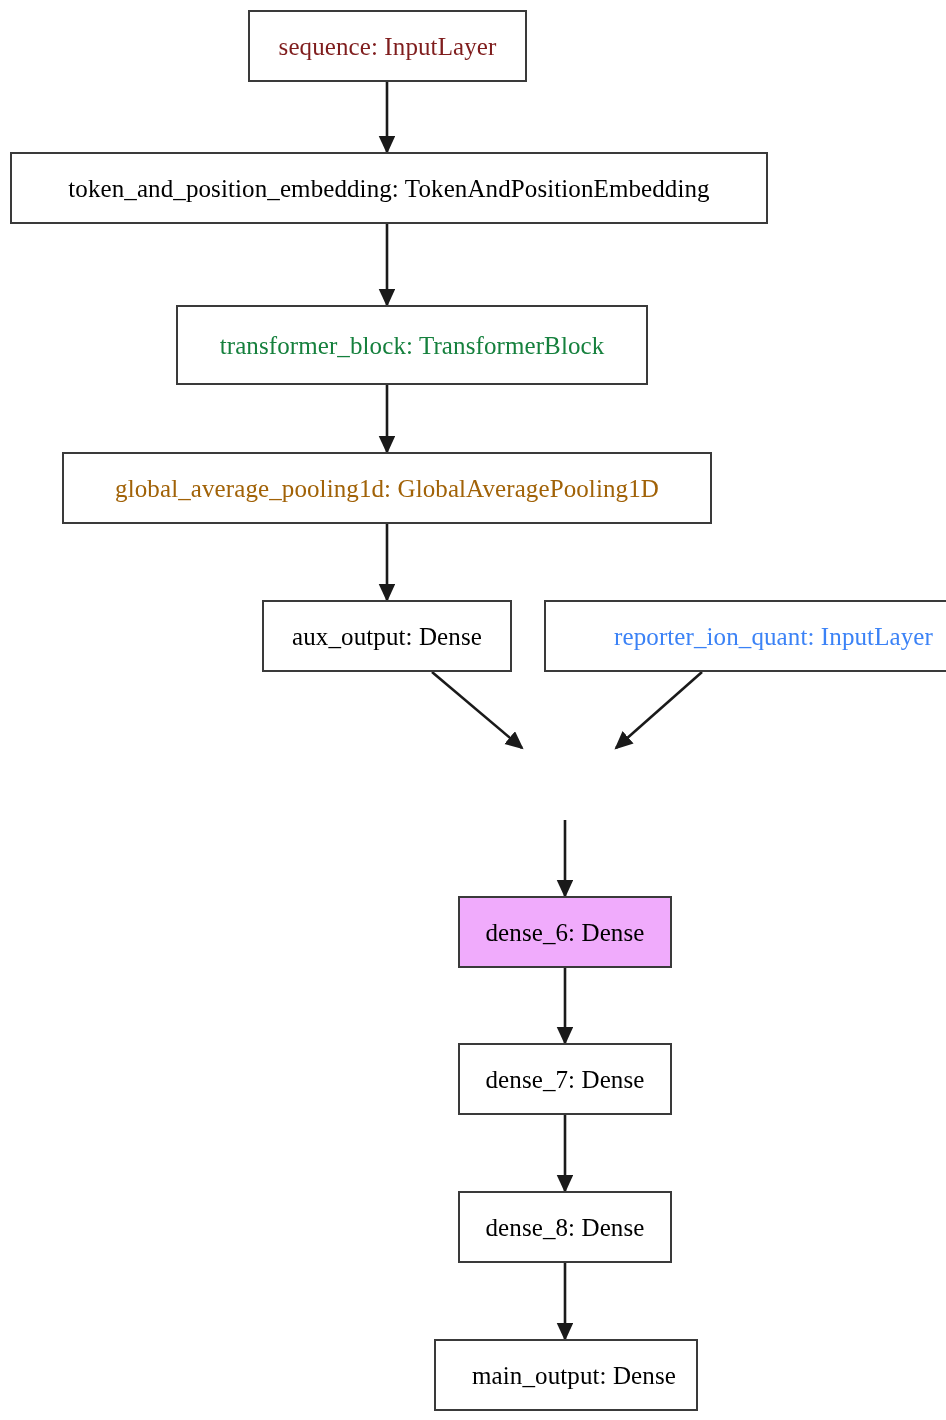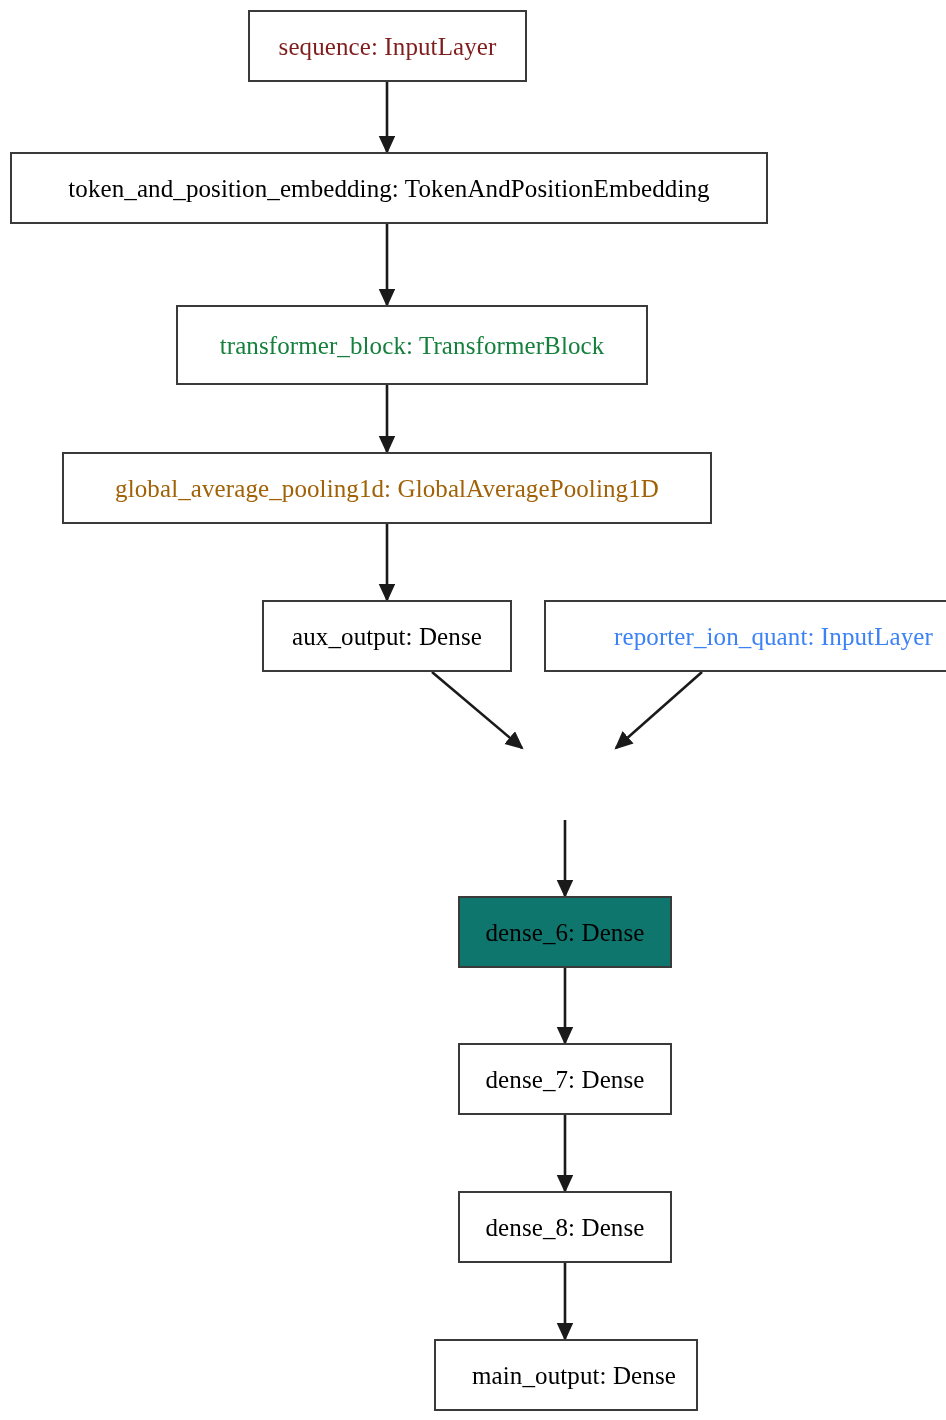--- a/index.html
+++ b/index.html
@@ -85,21 +85,21 @@
 
   <div class="node" style="left: 262px; top: 600px; width: 250px; height: 72px; border-color: rgb(58, 58, 58); background: rgb(255, 255, 255); color: rgb(0, 0, 0); text-align: center;">
     <span class="node-label">aux_output: Dense</span>
   </div>
 
   <div class="node" style="left: 544px; top: 600px; width: 459px; height: 72px; border-color: rgb(58, 58, 58); background: rgb(255, 255, 255); color: #3b82f6;">
     <span class="node-label">reporter_ion_quant: InputLayer</span>
   </div>
 
 
-  <div class="node" style="left: 458px; top: 896px; width: 214px; height: 72px; border-color: rgb(58, 58, 58); background: #0f766e; color: rgb(0, 0, 0);">
+  <div class="node" style="left: 458px; top: 896px; width: 214px; height: 72px; border-color: rgb(58, 58, 58); background: #f0abfc; color: rgb(0, 0, 0);">
     <span class="node-label">dense_6: Dense</span>
   </div>
 
   <div class="node" style="left: 458px; top: 1043px; width: 214px; height: 72px; border-color: rgb(58, 58, 58); background: rgb(255, 255, 255); color: rgb(0, 0, 0);">
     <span class="node-label">dense_7: Dense</span>
   </div>
 
   <div class="node" style="left: 458px; top: 1191px; width: 214px; height: 72px; border-color: rgb(58, 58, 58); background: rgb(255, 255, 255); color: rgb(0, 0, 0); justify-content: center;">
     <span class="node-label">dense_8: Dense</span>
   </div>

